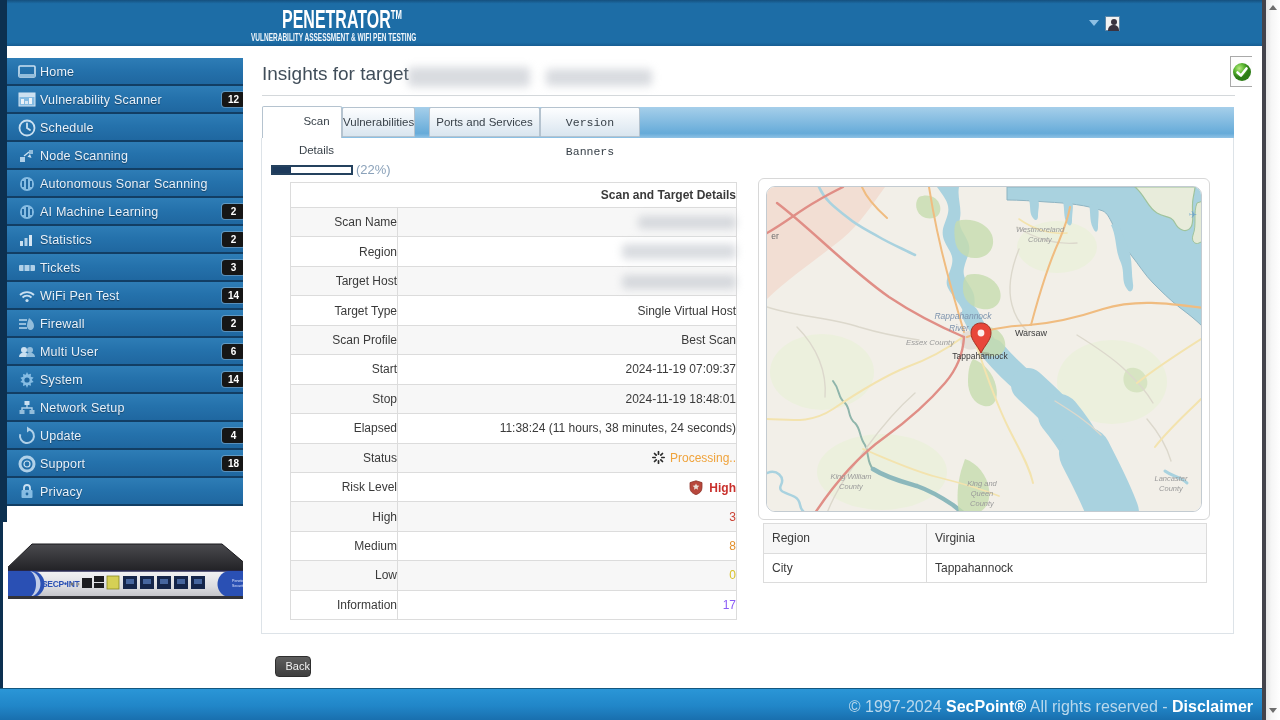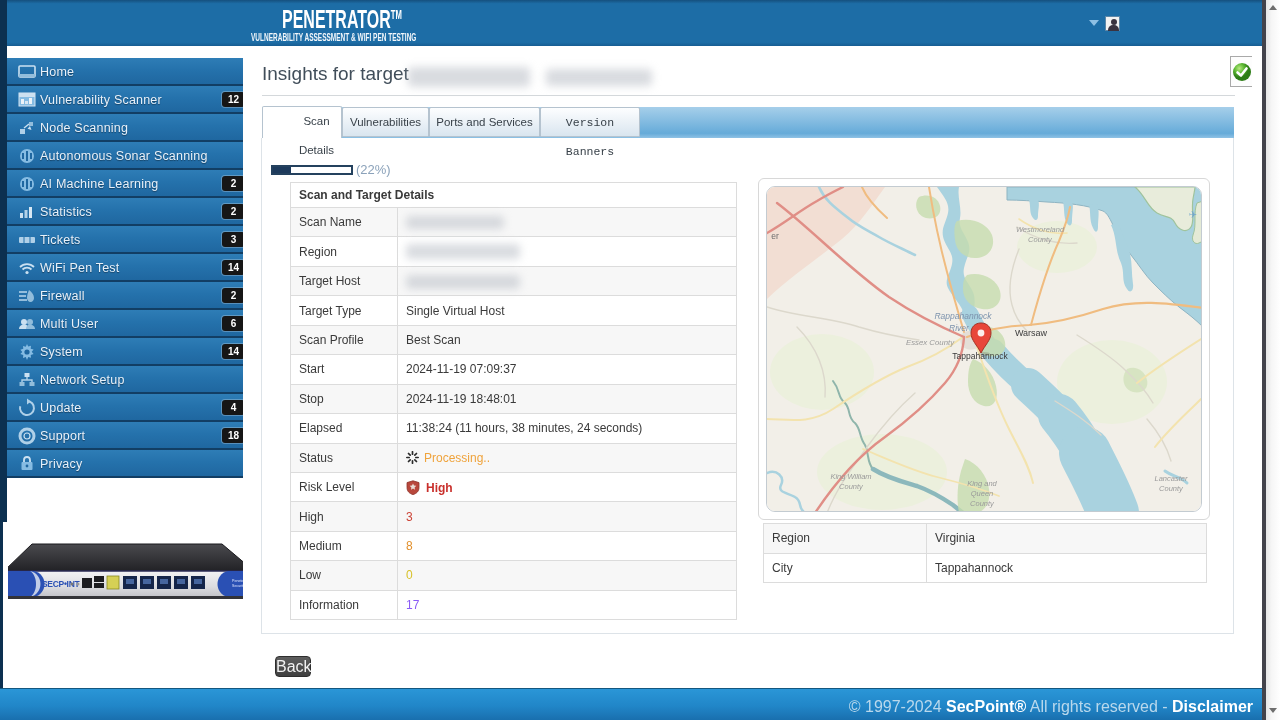--- a/index.html
+++ b/index.html
@@ -64,29 +64,29 @@
 #pfill { position:absolute; left:0; top:0; width:18px; height:6px; background:#1d3a5c; }
 #plabel { position:absolute; left:113px; top:116px; font-size:13px; color:#8ba2ba; }
 
 
 table.dt { border-collapse:collapse; font-size:12px; color:#3a3a3a; }
 table.dt td { border:1px solid #dcdcdc; padding:0 0 0 8px; vertical-align:middle; }
 table.dt tr.g { background:#f7f7f7; }
 table.dt td.h { font-weight:bold; }
 #t1 { position:absolute; left:47px; top:136px; width:447px; }
 #t1 td:first-child { width:107px; }
-#t1 td { height:29.45px; }
+#t1 td { height:29.45px;text-align:right; }
 #t1 tr.hdr td { height:25px; }
 #t2 { position:absolute; left:520px; top:477px; width:444px; }
 #t2 td:first-child { width:163px; }
 #t2 td { height:29.7px; }
 
 #backbtn { position:absolute; left:32px; top:610px; width:36px; height:21px;
   background:linear-gradient(#5e5e5e, #3f3f3f); border:1px solid #2e2e2e; border-radius:4px;
-  color:#f2f2f2; font-size:16px; text-align:right; line-height:19px; }
+  color:#f2f2f2; font-size:11px; text-align:right; line-height:19px; }
 
 
 #mapcard { position:absolute; left:515px; top:132px; width:452px; height:342px;
   background:#fff; border:1px solid #d8d8d8; border-radius:6px; }
 #mapinner { position:absolute; left:7px; top:7px; width:436px; height:326px; border-radius:9px;
   overflow:hidden; border:1px solid #c3cbd1; }
 
 
 #footer { left:0; top:688px; width:1266px; height:32px;
   background:linear-gradient(#2a96d7 0%, #2186c8 55%, #196fae 100%);
@@ -148,20 +148,27 @@
     <div class="mrow">
         <svg class="ic" viewBox="0 0 20 20">
           <rect x="2" y="3" width="16" height="13" fill="#8fc3e8" stroke="#e4f0fa" stroke-width="1"></rect>
           <rect x="2" y="3" width="16" height="4" fill="#dcebf7"></rect>
           <rect x="4" y="9" width="3" height="5" fill="#fff"></rect>
           <rect x="8" y="11" width="3" height="3" fill="#e8f2fa"></rect>
           <rect x="12" y="8" width="3" height="6" fill="#fff"></rect>
         </svg>
         <span class="lbl">Vulnerability Scanner</span>
         <span class="badge">12</span>
+      </div>
+    <div class="mrow">
+        <svg class="ic" viewBox="0 0 20 20">
+          <circle cx="10" cy="10" r="7.5" fill="none" stroke="#d9eaf7" stroke-width="1.8"></circle>
+          <path d="M10 5.5 V10 L13 12" fill="none" stroke="#d9eaf7" stroke-width="1.8" stroke-linecap="round"></path>
+        </svg>
+        <span class="lbl">Schedule</span>
       </div>
     <div class="mrow">
         <svg class="ic" viewBox="0 0 20 20">
           <rect x="3" y="11" width="5" height="5" fill="#bcd9ee"></rect>
           <rect x="12" y="4" width="4" height="4" fill="#9cc4e0"></rect>
           <path d="M7 10 L12 6" stroke="#d9eaf7" stroke-width="1.4"></path>
           <path d="M13 8 l1.5 4 l-4 -1.2" fill="#d9eaf7"></path>
         </svg>
         <span class="lbl">Node Scanning</span>
       </div>
@@ -334,21 +341,21 @@
               <stop offset="100%" stop-color="#2e7d18"></stop>
             </radialGradient>
           </defs>
         <circle cx="10" cy="10" r="9" fill="url(#gg)"></circle>
         <path d="M5.5 10.5 L9 13.5 L14.5 6.5" fill="none" stroke="#fff" stroke-width="2.6" stroke-linecap="round" stroke-linejoin="round"></path>
       </svg>
     </div>
     <div id="panel"></div>
     <div id="tabstrip">
       <div class="tab active" style="left:0px; width:80px;padding-left:29px;">Scan Details</div>
-      <div class="tab" style="left:80px; width:87px;">Vulnerabilities</div>
+      <div class="tab" style="left:80px; width:73px;">Vulnerabilities</div>
       <div class="tab" style="left:167px; width:111px;">Ports and Services</div>
       <div class="tab" style="left:278px; width:100px;font-family:Liberation Mono, monospace;">Version Banners</div>
     </div>
     <div id="pbar">
         <div id="pfill"></div>
       </div>
     <div id="plabel">(22%)</div>
 
     <table class="dt" id="t1">
       <tbody>

